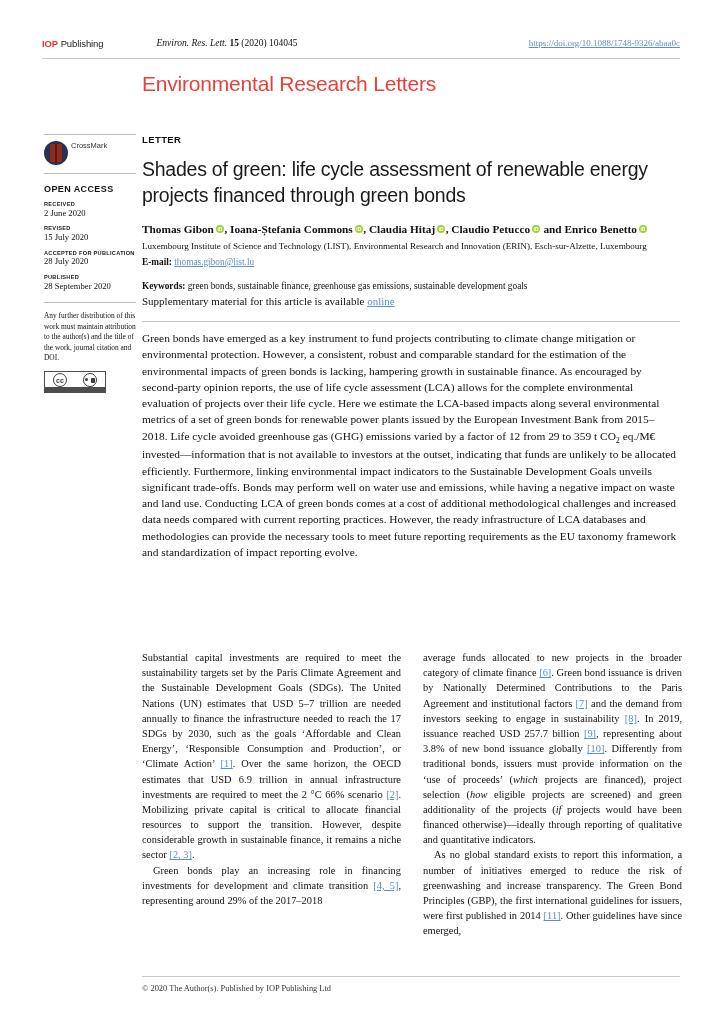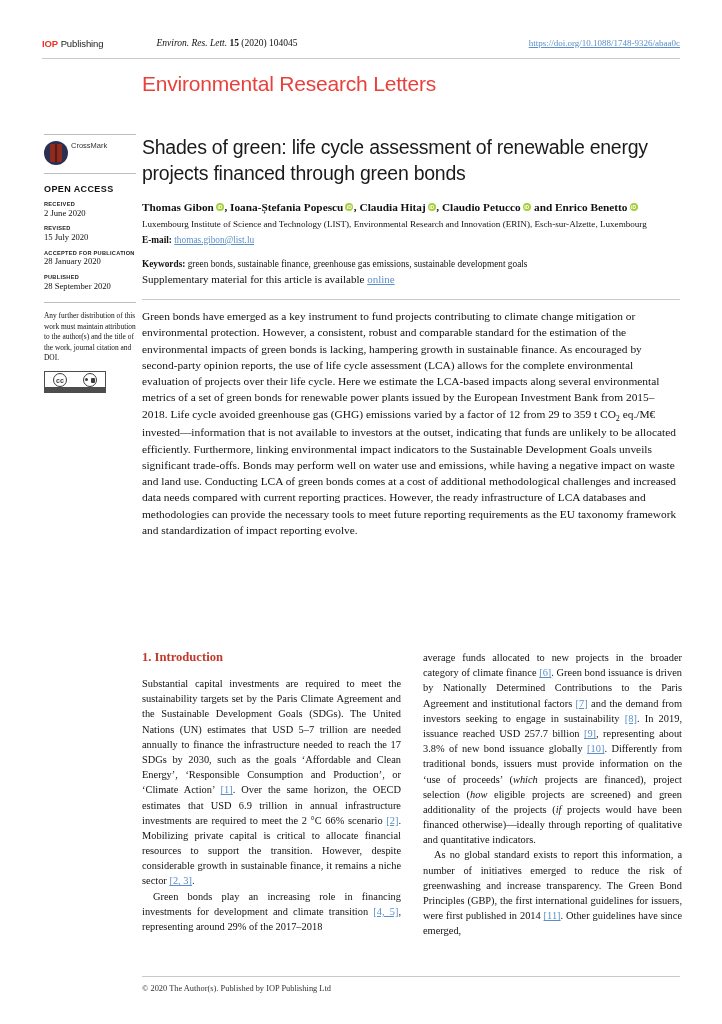--- a/index.html
+++ b/index.html
@@ -378,21 +378,21 @@
     <div class="meta-group">
       <div class="meta-label">RECEIVED</div>
       <div class="meta-value">2 June 2020</div>
     </div>
     <div class="meta-group">
       <div class="meta-label">REVISED</div>
       <div class="meta-value">15 July 2020</div>
     </div>
     <div class="meta-group">
       <div class="meta-label">ACCEPTED FOR PUBLICATION</div>
-      <div class="meta-value">28 January 2020</div>
+      <div class="meta-value">28 July 2020</div>
     </div>
     <div class="meta-group">
       <div class="meta-label">PUBLISHED</div>
       <div class="meta-value">28 September 2020</div>
     </div>
 
     <div class="sb-rule" style="margin-top:10px;"></div>
     <div class="license-block">
       <p>Any further distribution of this work must maintain attribution to the author(s) and the title of the work, journal citation and DOI.</p>
     </div>
@@ -400,24 +400,25 @@
     <div class="cc-badge">
       <span class="cc-circ">cc</span>
       <span class="cc-circ cc-person">
         <span class="head"></span>
           <span class="body"></span>
       </span>
     </div>
   </aside>
 
   <main class="main">
+    <div class="letter-tag">LETTER</div>
     <h1 class="article-title">Shades of green: life cycle assessment of renewable energy projects financed through green bonds</h1>
 
     <div class="authors">
-      <span>Thomas Gibon</span><span class="orcid"></span><span>, </span><span>Ioana-Ștefania Popescu</span><span class="orcid"></span><span>, </span><span>Claudia Hitaj</span><span class="orcid"></span><span>, </span><span>Claudio Petucco</span><span class="orcid"></span><span> and </span><span>Enrico Benetto</span><span class="orcid"></span>
+      <span>Thomas Gibon</span><span class="orcid"></span><span>, </span><span>Ioana-Ștefania Commons</span><span class="orcid"></span><span>, </span><span>Claudia Hitaj</span><span class="orcid"></span><span>, </span><span>Claudio Petucco</span><span class="orcid"></span><span> and </span><span>Enrico Benetto</span><span class="orcid"></span>
     </div>
 
     <div class="affiliation">Luxembourg Institute of Science and Technology (LIST), Environmental Research and Innovation (ERIN), Esch-sur-Alzette, Luxembourg</div>
 
     <div class="email-line">
       <b>E-mail:</b>
       <a class="email-addr" href="#">thomas.gibon@list.lu</a>
     </div>
 
     <div class="keywords">
@@ -429,21 +430,20 @@
       <span>Supplementary material for this article is available </span><a class="online" href="#">online</a>
     </div>
 
     <div class="hrule"></div>
 
     <div class="abstract-body"><span>Green bonds have emerged as a key instrument to fund projects contributing to climate change mitigation or environmental protection. However, a consistent, robust and comparable standard for the estimation of the environmental impacts of green bonds is lacking, hampering growth in sustainable finance. As encouraged by second-party opinion reports, the use of life cycle assessment (LCA) allows for the complete environmental evaluation of projects over their life cycle. Here we estimate the LCA-based impacts along several environmental metrics of a set of green bonds for renewable power plants issued by the European Investment Bank from 2015–2018. Life cycle avoided greenhouse gas (GHG) emissions varied by a factor of 12 from 29 to 359 t CO</span><sub>2</sub><span> eq./M€ invested—information that is not available to investors at the outset, indicating that funds are unlikely to be allocated efficiently. Furthermore, linking environmental impact indicators to the Sustainable Development Goals unveils significant trade-offs. Bonds may perform well on water use and emissions, while having a negative impact on waste and land use. Conducting LCA of green bonds comes at a cost of additional methodological challenges and increased data needs compared with current reporting practices. However, the ready infrastructure of LCA databases and methodologies can provide the necessary tools to meet future reporting requirements as the EU taxonomy framework and standardization of impact reporting evolve.</span></div>
   </main>
 
   <div class="cols">
     <div class="col">
-      <h2 class="section-head">1. Introduction</h2>
       <p><span>Substantial capital investments are required to meet the sustainability targets set by the Paris Climate Agreement and the Sustainable Development Goals (SDGs). The United Nations (UN) estimates that USD 5–7 trillion are needed annually to finance the infrastructure needed to reach the 17 SDGs by 2030, such as the goals ‘Affordable and Clean Energy’, ‘Responsible Consumption and Production’, or ‘Climate Action’ </span><a class="cite" href="#">[1]</a><span>. Over the same horizon, the OECD estimates that USD 6.9 trillion in annual infrastructure investments are required to meet the 2 °C 66% scenario </span><a class="cite" href="#">[2]</a><span>. Mobilizing private capital is critical to allocate financial resources to support the transition. However, despite considerable growth in sustainable finance, it remains a niche sector </span><a class="cite" href="#">[2, 3]</a><span>.</span></p>
       <p class="indent"><span>Green bonds play an increasing role in financing investments for development and climate transition </span><a class="cite" href="#">[4, 5]</a><span>, representing around 29% of the 2017–2018</span></p>
     </div>
     <div class="col">
       <p><span>average funds allocated to new projects in the broader category of climate finance </span><a class="cite" href="#">[6]</a><span>. Green bond issuance is driven by Nationally Determined Contributions to the Paris Agreement and institutional factors </span><a class="cite" href="#">[7]</a><span> and the demand from investors seeking to engage in sustainability </span><a class="cite" href="#">[8]</a><span>. In 2019, issuance reached USD 257.7 billion </span><a class="cite" href="#">[9]</a><span>, representing about 3.8% of new bond issuance globally </span><a class="cite" href="#">[10]</a><span>. Differently from traditional bonds, issuers must provide information on the ‘use of proceeds’ (</span><em>which</em><span> projects are financed), project selection (</span><em>how</em><span> eligible projects are screened) and green additionality of the projects (</span><em>if</em><span> projects would have been financed otherwise)—ideally through reporting of qualitative and quantitative indicators.</span></p>
       <p class="indent"><span>As no global standard exists to report this information, a number of initiatives emerged to reduce the risk of greenwashing and increase transparency. The Green Bond Principles (GBP), the first international guidelines for issuers, were first published in 2014 </span><a class="cite" href="#">[11]</a><span>. Other guidelines have since emerged,</span></p>
     </div>
   </div>
 
   <div class="footer-rule"></div>

